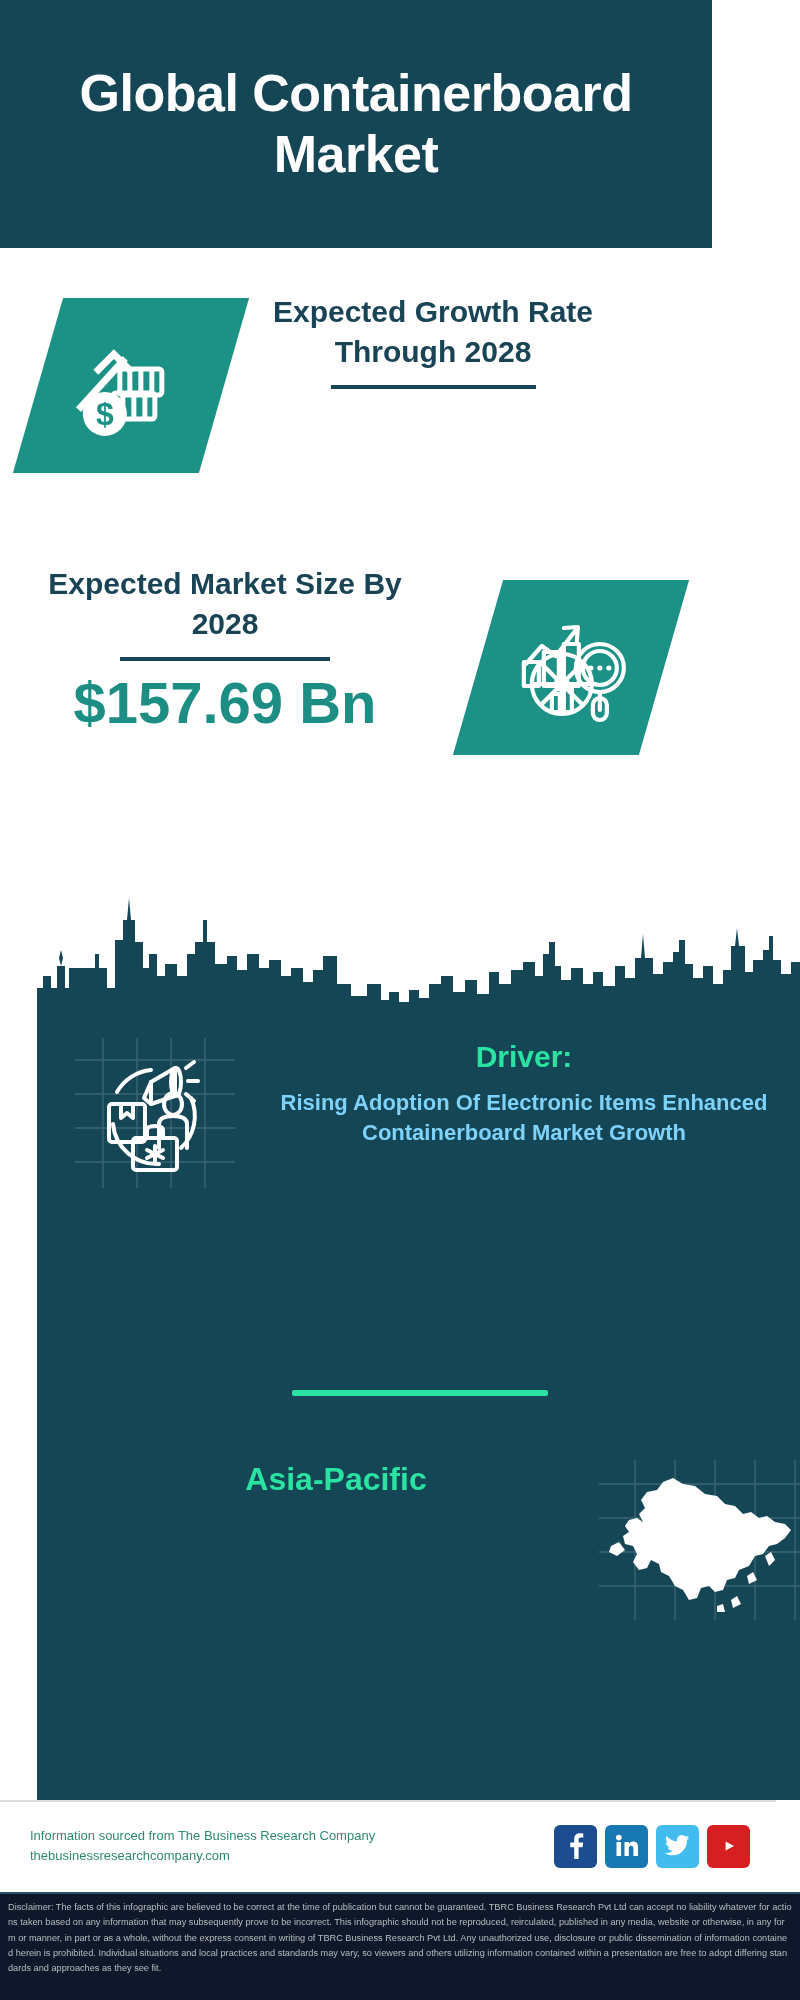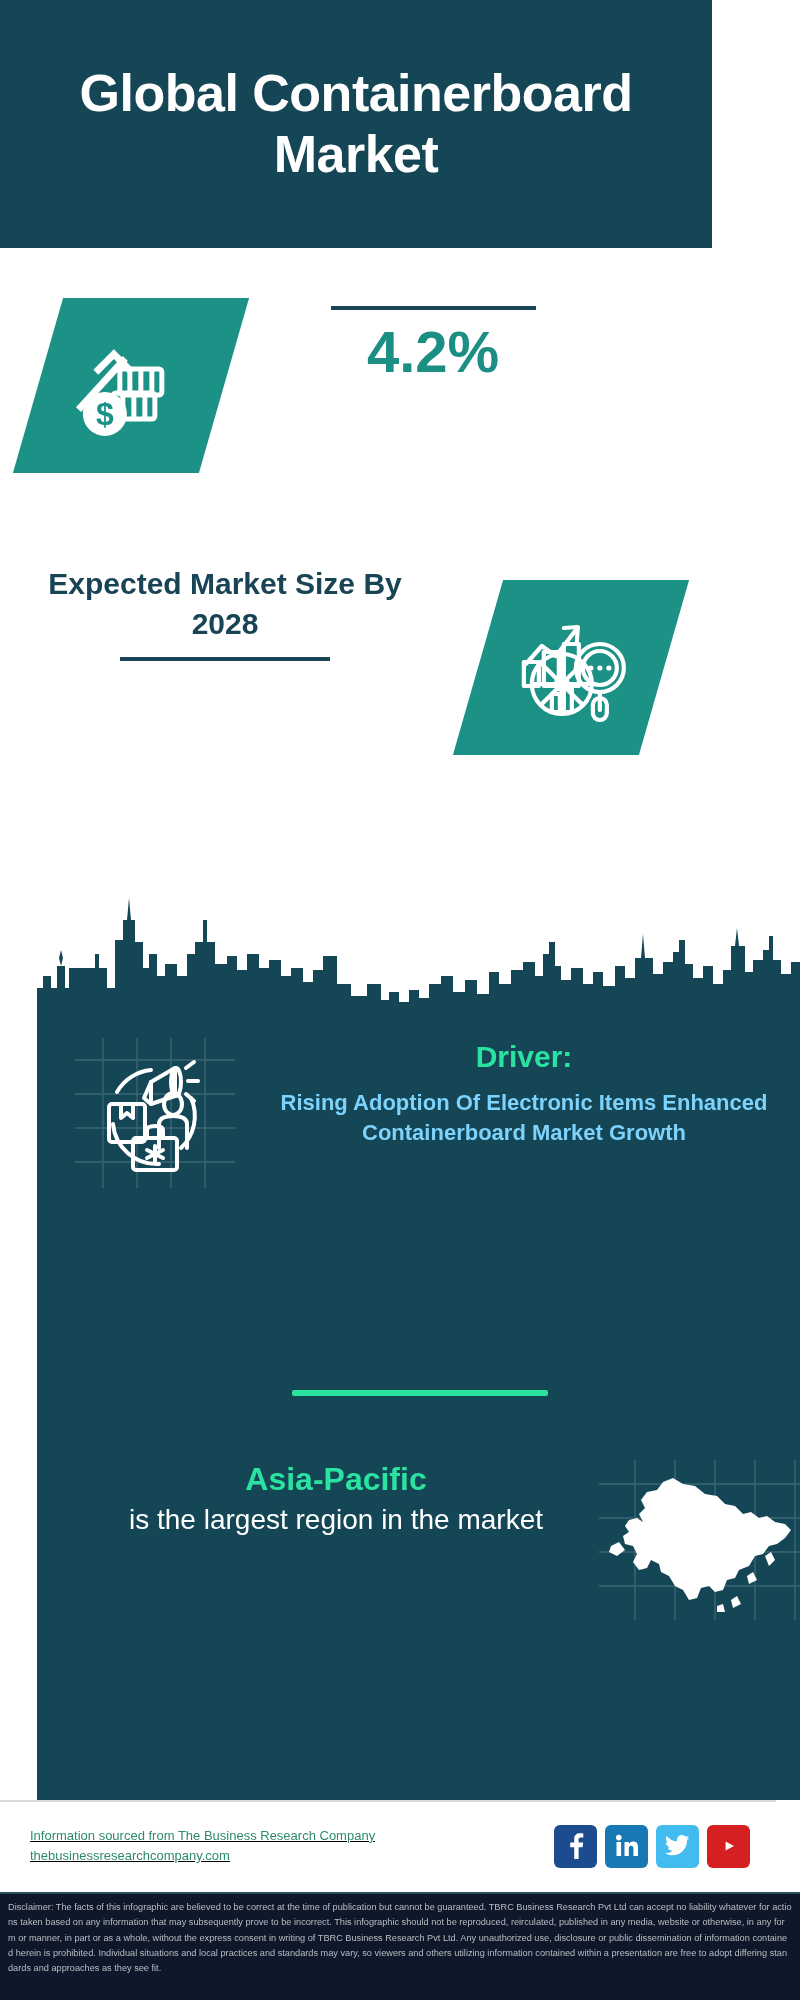--- a/index.html
+++ b/index.html
@@ -186,21 +186,20 @@
 
   
   .footer {
     position: absolute;
     left: 0; top: 1800px;
     width: 776px; height: 90px;
     background: #ffffff;
     display: flex;
     align-items: center;
     border-top: 2px solid #d8dcde;
-    text-decoration: underline;
   }
   .footer-text {
     margin-left: 30px;
     flex: 1;
   }
   .footer-line {
     color: #2e8b6b;
     font-size: 13px;
     line-height: 1.55;
   }
@@ -265,27 +264,28 @@
             <line x1="61" y1="62" x2="61" y2="88"></line>
             <line x1="72" y1="62" x2="72" y2="88"></line>
           </g>
           <circle cx="32" cy="83" r="22" fill="#ffffff"></circle>
           <text x="32" y="94" font-family="Liberation Sans, sans-serif" font-size="32" font-weight="bold" fill="#1c9186" text-anchor="middle">$</text>
         </svg>
       </div>
     </div>
 
     <div class="stat-block block1">
+      <div class="stat-title">Expected Growth Rate Through 2028</div>
       <div class="rule"></div>
-      <div class="stat-value">4.2%</div>
     </div>
 
     <div class="stat-block block2">
       <div class="stat-title">Expected Market Size By 2028</div>
       <div class="rule"></div>
+      <div class="stat-value">$157.69 Bn</div>
     </div>
 
     <div class="para badge2">
       <div class="deskew">
         <svg width="118" height="112" viewBox="0 0 118 112">
           <g fill="none" stroke="#ffffff" stroke-width="4.2" stroke-linecap="round" stroke-linejoin="round">
             <polyline points="14,52 30,34 44,44 64,18"></polyline>
             <polyline points="52,16 66,15 65,29"></polyline>
             <rect x="12" y="50" width="15" height="24"></rect>
             <rect x="32" y="40" width="15" height="34"></rect>
@@ -362,21 +362,20 @@
         <div class="driver-label">Driver:</div>
         <div class="driver-body">Rising Adoption Of Electronic Items Enhanced Containerboard Market Growth</div>
       </div>
     </div>
 
     <div class="divider-green"></div>
 
     <div class="region-row">
       <div class="region-text">
         <div class="region-name">Asia-Pacific</div>
-        <div class="region-sub">is the largest region in the market</div>
       </div>
       <div class="map-tile">
         <svg class="grid-bg" viewBox="0 0 206 160">
           <g stroke="#ffffff" stroke-width="1.4" opacity="0.55">
             <line x1="36" y1="0" x2="36" y2="160"></line>
             <line x1="76" y1="0" x2="76" y2="160"></line>
             <line x1="116" y1="0" x2="116" y2="160"></line>
             <line x1="156" y1="0" x2="156" y2="160"></line>
             <line x1="196" y1="0" x2="196" y2="160"></line>
             <line x1="0" y1="24" x2="206" y2="24"></line>

